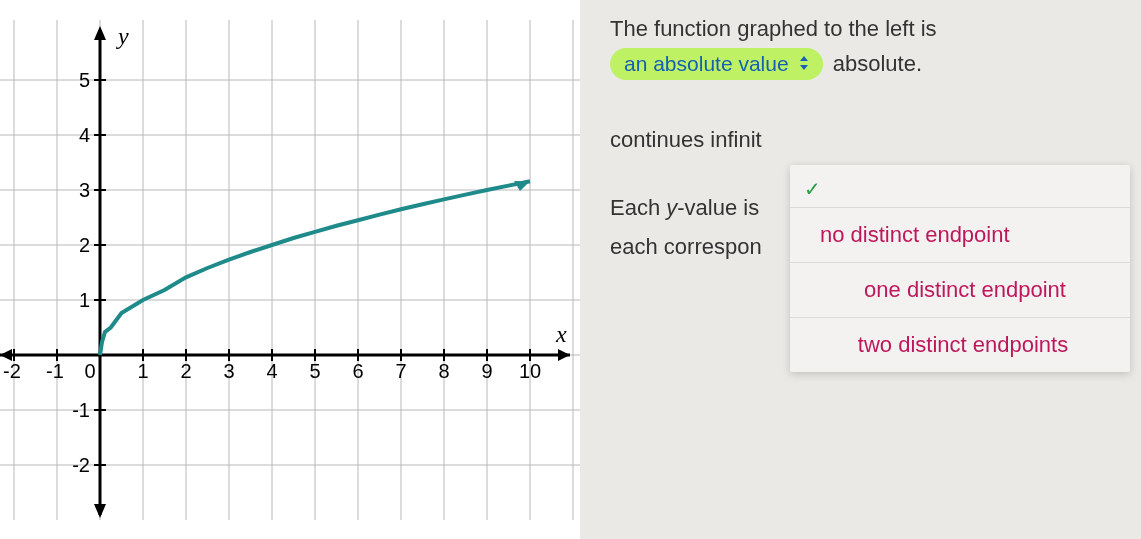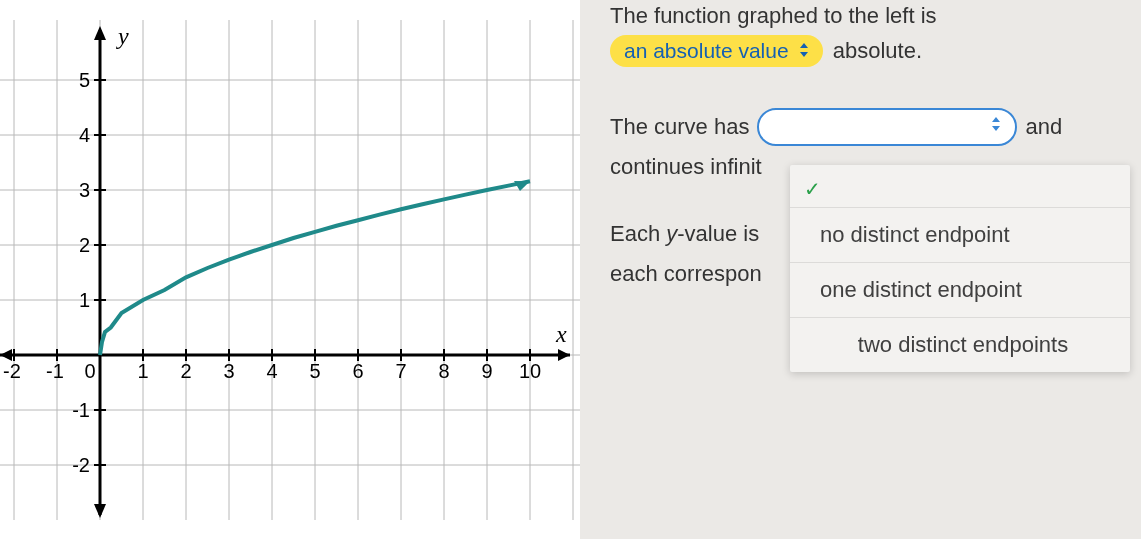--- a/index.html
+++ b/index.html
@@ -20,30 +20,30 @@
   }
   .graph-wrap {
     position: absolute;
     left: 0;
     top: 20px;
     width: 580px;
     height: 500px;
   }
   .right-panel {
     flex: 1;
-    padding: 3px 20px 20px 30px;
+    padding: 16px 20px 20px 30px;
     font-size: 22px;
     color: #333;
     position: relative;
   }
   .line1 { margin-bottom: 6px; }
   .pill {
     display: inline-flex;
     align-items: center;
-    background: #fde047;
+    background: #bef264;
     color: #1560b3;
     border-radius: 18px;
     padding: 4px 14px;
     font-size: 21px;
     margin-right: 4px;
   }
   .pill .chev {
     margin-left: 10px;
     font-size: 14px;
     color: #1560b3;
@@ -75,25 +75,25 @@
     padding-top: 6px;
   }
   .dropdown-check {
     padding: 6px 14px;
     color: #2aa04a;
     font-size: 20px;
   }
   .dropdown-item {
     padding: 14px 20px 14px 30px;
     font-size: 22px;
-    color: #404040;
+    color: #be185d;
     border-top: 1px solid #dcdbd9;
     text-align: left;
   }
-  .dropdown-item.center { text-align: left; }
+  .dropdown-item.center { text-align: center; }
   .dropdown-item.right { text-align: center; padding-right: 24px; }
   .ital { font-style: italic; }
   .row2 { display: flex; align-items: center; flex-wrap: wrap; }
 </style>
 </head>
 <body>
 
 <div class="left-panel">
   <div class="graph-wrap">
     <svg width="580" height="500" viewBox="0 0 580 500">
@@ -215,32 +215,20 @@
       <span class="chev">
         <svg width="10" height="14" viewBox="0 0 10 14">
             <path d="M5 0 L9 5 L1 5 Z M5 14 L9 9 L1 9 Z" fill="#1560b3"></path>
           </svg>
       </span>
     </span>
     <span>absolute.</span>
   </div>
 
   <div class="block2">
-    <div class="row2">
-      <span>The curve has</span>
-      <span style="width:8px;"></span>
-      <span class="select-empty">
-        <span class="chev">
-          <svg width="10" height="14" viewBox="0 0 10 14">
-              <path d="M5 0 L9 5 L1 5 Z M5 14 L9 9 L1 9 Z" fill="#3a87d6"></path>
-            </svg>
-        </span>
-      </span>
-      <span class="and-text">and</span>
-    </div>
     <div>continues infinit</div>
   </div>
 
   <div class="block3">
     <div>
       <span>Each </span><span class="ital">y</span><span>-value is</span>
     </div>
     <div>each correspon</div>
   </div>
 

